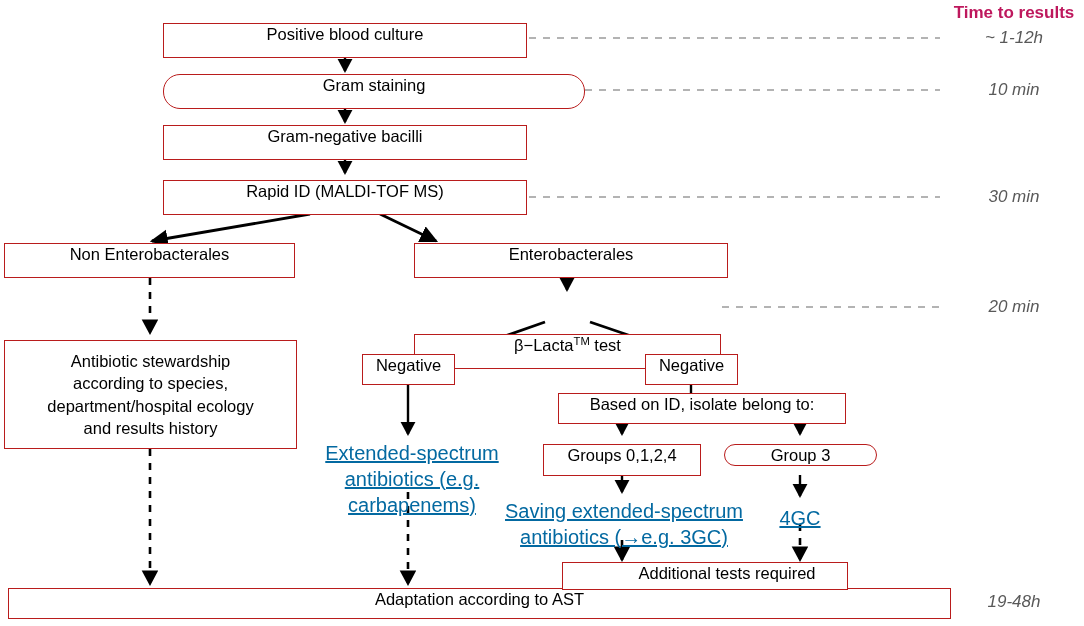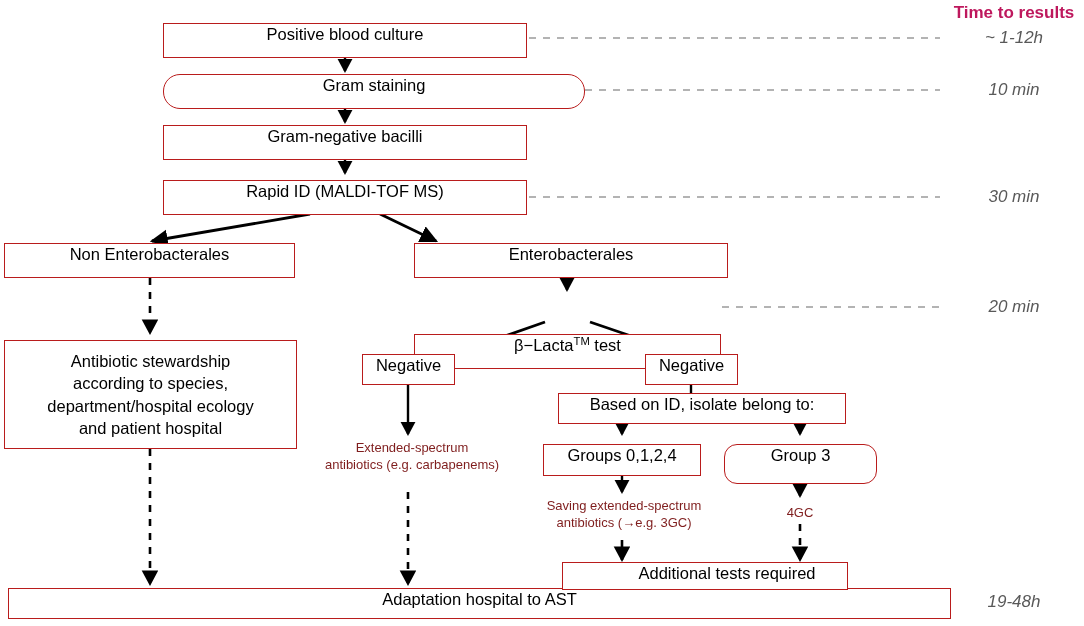--- a/index.html
+++ b/index.html
@@ -32,24 +32,25 @@
     z-index: 5;
   }
   .box.multiline {
     flex-direction: column;
     line-height: 1.35;
   }
   .plain {
     position: absolute;
     box-sizing: border-box;
     text-align: center;
-    font-size: 13px;
+    font-size: 20px;
     line-height: 1.3;
-    color: #7f1d1d;
+    color: #0369a1;
     z-index: 6;
+    text-decoration: underline;
   }
   .time-head {
     position: absolute;
     font-size: 17px;
     font-weight: bold;
     color: #be185d;
     text-align: center;
     z-index: 6;
   }
   .time-lbl {
@@ -172,40 +173,40 @@
   </div>
 
   <div class="box" style="left:414px; top:290px; width:307px; height:35px;margin-top:44px;">
     <span><span>β−Lacta</span><sup class="tm">TM</sup><span> test</span></span>
   </div>
 
   <div class="box multiline" style="left:4px; top:340px; width:293px; height:109px;">
     <span>Antibiotic stewardship</span>
     <span>according to species,</span>
     <span>department/hospital ecology</span>
-    <span>and patient hospital</span>
+    <span>and results history</span>
   </div>
 
   <div class="box" style="left:362px; top:354px; width:93px; height:31px;">
     <span>Negative</span>
   </div>
 
   <div class="box" style="left:645px; top:354px; width:93px; height:31px;">
     <span>Negative</span>
   </div>
 
   <div class="box" style="left:558px; top:393px; width:288px; height:31px;">
     <span>Based on ID, isolate belong to:</span>
   </div>
 
   <div class="box" style="left:543px; top:444px; width:158px; height:32px;">
     <span>Groups 0,1,2,4</span>
   </div>
 
-  <div class="box" style="left:724px; top:444px; width:153px; height:40px;border-radius:13px;">
+  <div class="box" style="left:724px; top:444px; width:153px; height:22px;border-radius:13px;">
     <span>Group 3</span>
   </div>
 
   <div class="plain" style="left:298px; top:440px; width:228px;">
     <div>Extended-spectrum</div>
     <div>antibiotics (e.g. carbapenems)</div>
   </div>
 
   <div class="plain" style="left:500px; top:498px; width:248px;">
     <div>Saving extended-spectrum</div>
@@ -214,21 +215,21 @@
 
   <div class="plain" style="left:768px; top:505px; width:64px;">
     <div>4GC</div>
   </div>
 
   <div class="box" style="left:562px; top:562px; width:286px; height:28px; z-index:9;padding-left:44px;">
     <span>Additional tests required</span>
   </div>
 
   <div class="box" style="left:8px; top:588px; width:943px; height:31px; z-index:8;">
-    <span>Adaptation hospital to AST</span>
+    <span>Adaptation according to AST</span>
   </div>
 
   <div class="time-head" style="left:944px; top:3px; width:140px;">Time to results</div>
 
   <div class="time-lbl" style="left:944px; top:28px; width:140px;">~ 1-12h</div>
 
   <div class="time-lbl" style="left:944px; top:80px; width:140px;">10 min</div>
 
   <div class="time-lbl" style="left:944px; top:187px; width:140px;">30 min</div>
 

